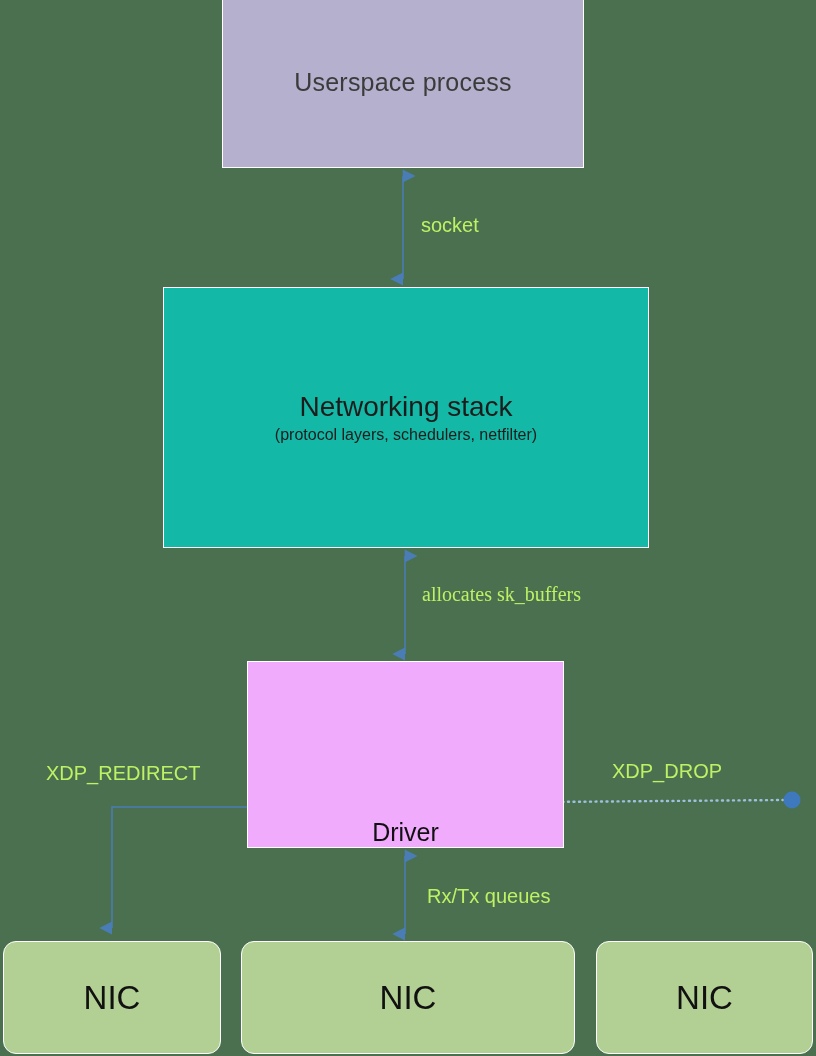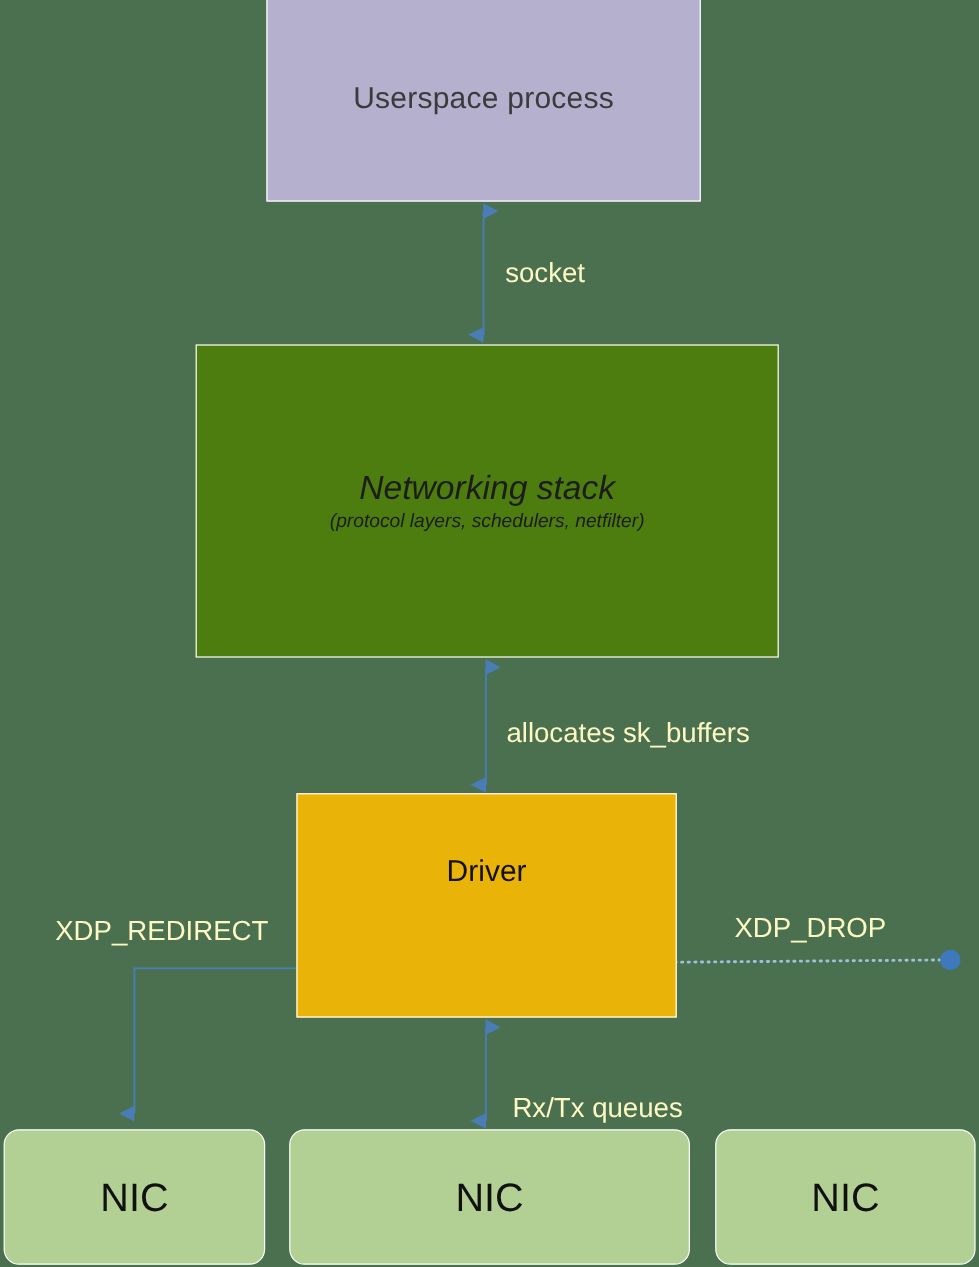--- a/index.html
+++ b/index.html
@@ -41,43 +41,42 @@
     border: 1px solid #ffffff;
     font-size: 25px;
     color: #3b3b3b;
     letter-spacing: 0.2px;
   }
 
   
   #netstack {
     left: 163px; top: 287px;
     width: 486px; height: 261px;
-    background: #4d7c0f;
-    border: 1px solid #ffffff;
-    font-style: italic;
+    background: #14b8a6;
+    border: 1px solid #ffffff;
   }
   #netstack .title {
     font-size: 28px;
     color: #1c1c1c;
     line-height: 1.15;
   }
   #netstack .subtitle {
     font-size: 16px;
     color: #1c1c1c;
     line-height: 1.2;
     margin-top: 2px;
   }
 
   
   #driver {
     left: 247px; top: 661px;
     width: 317px; height: 187px;
-    background: #eab308;
-    border: 1px solid #ffffff;
-    justify-content: flex-start;
+    background: #f0abfc;
+    border: 1px solid #ffffff;
+    justify-content: flex-end;
     padding-top: 50px;
   }
   #driver .title {
     font-size: 25px;
     color: #111111;
   }
   #xdphook {
     position: absolute;
     left: 266px; top: 782px;
     width: 280px; height: 50px;
@@ -108,28 +107,28 @@
     color: #111111;
     z-index: 4;
   }
   #nic1 { left: 3px;   width: 218px; }
   #nic2 { left: 241px; width: 334px; }
   #nic3 { left: 596px; width: 217px; }
 
   
   .edge-label {
     position: absolute;
-    font-size: 23px;
-    color: #fef9c3;
+    font-size: 20px;
+    color: #bef264;
     white-space: nowrap;
     z-index: 7;
   }
   #lbl-socket   { left: 421px; top: 214px; }
-  #lbl-skb      { left: 422px; top: 597px; }
-  #lbl-rxtx     { left: 427px; top: 910px; }
+  #lbl-skb      { left: 422px; top: 583px; font-family: Liberation Serif, serif; }
+  #lbl-rxtx     { left: 427px; top: 885px; }
   #lbl-redirect { left: 46px;  top: 762px; }
   #lbl-drop     { left: 612px; top: 760px; text-align: right; }
 
   svg#edges {
     position: absolute;
     left: 0; top: 0;
     width: 816px; height: 1056px;
     z-index: 3;
     pointer-events: none;
   }

